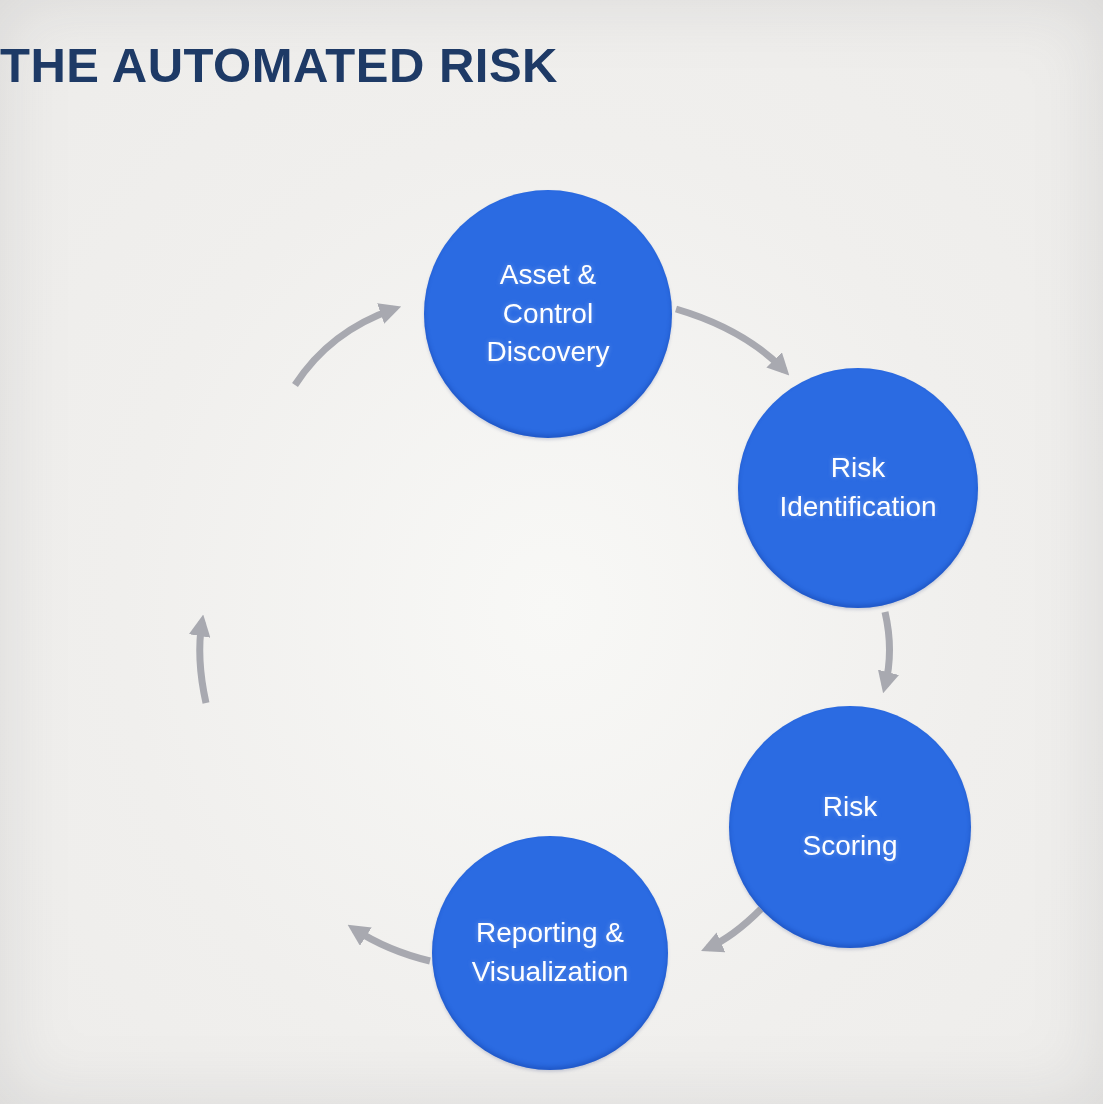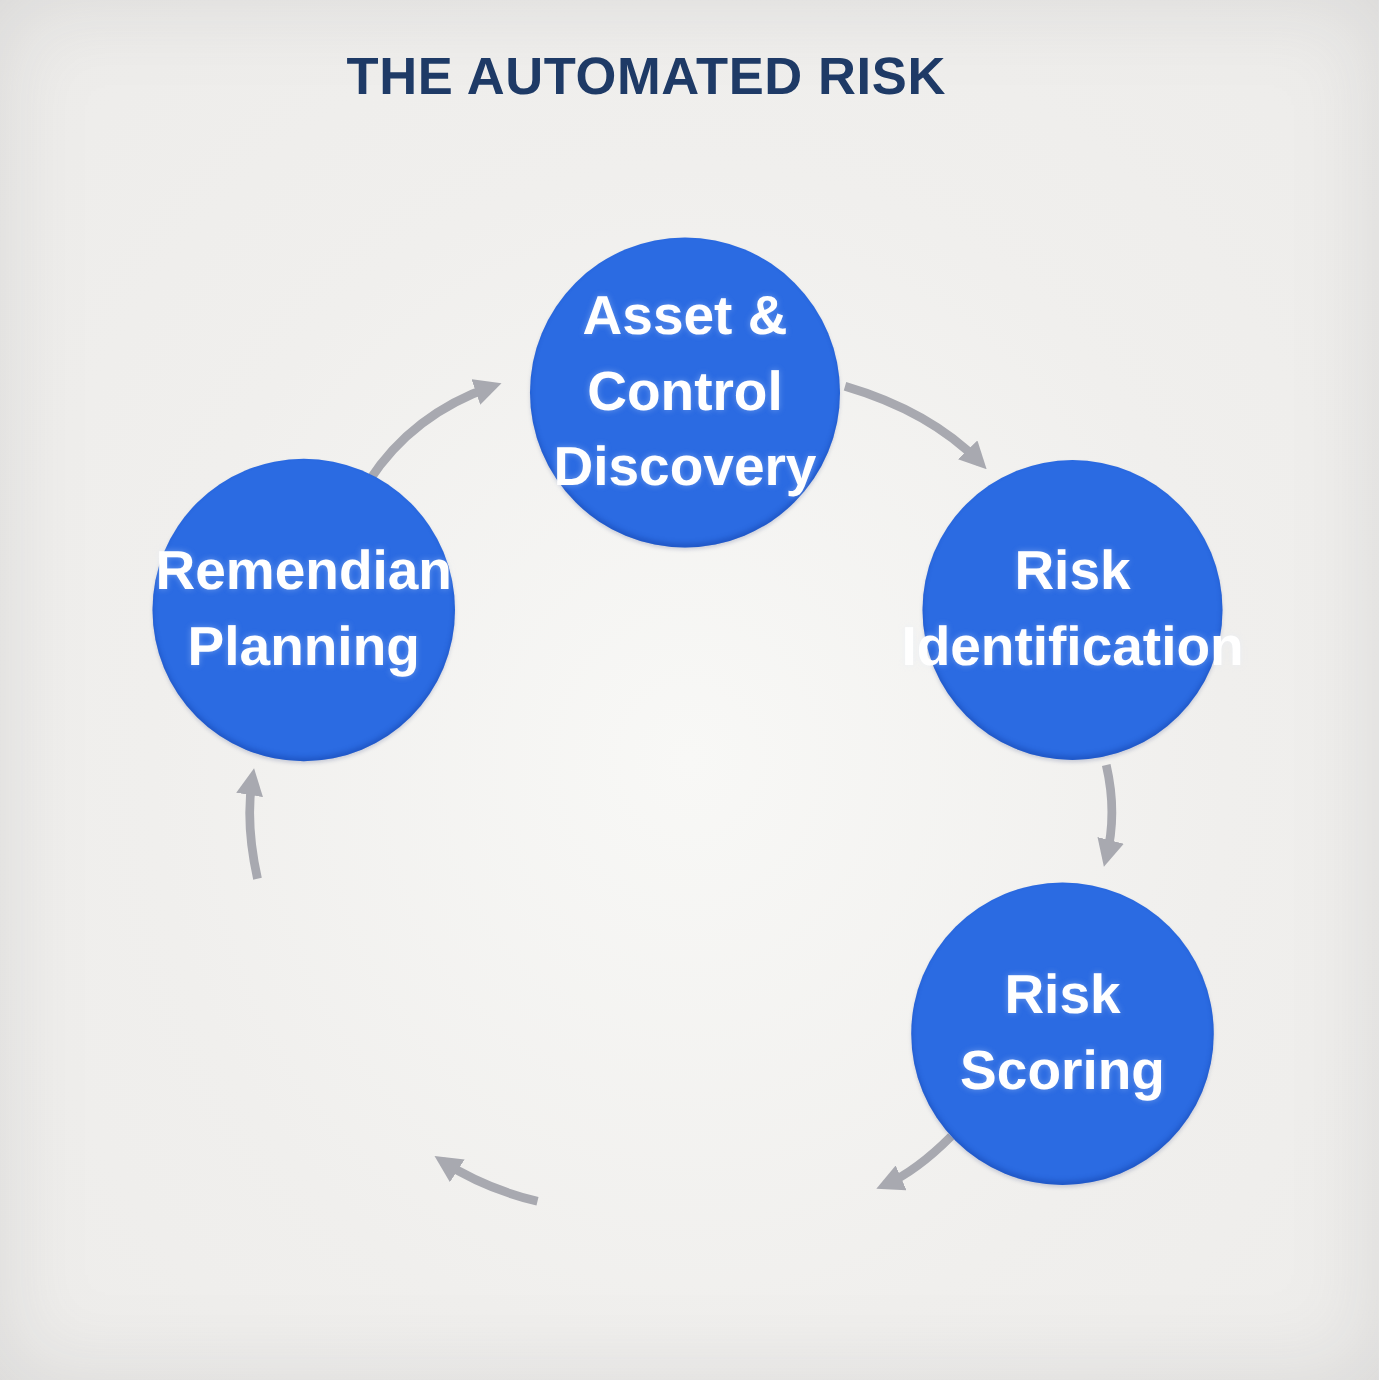--- a/index.html
+++ b/index.html
@@ -14,24 +14,23 @@
     height: 1104px;
     overflow: hidden;
     background: radial-gradient(ellipse at 50% 55%, var(--background-center, #f8f8f6) 0%, var(--background, #f0efed) 55%, #edecea 100%);
     box-shadow: inset 0 0 70px rgba(120,120,126,0.18);
   }
   .title {
     position: absolute;
     top: 36px;
     left: 0;
     width: 1034px;
-    text-align: center;
     color: var(--title-text, #1e3a66);
     font-weight: bold;
-    font-size: 42px;
+    font-size: 49px;
     line-height: 1.2;
     letter-spacing: 0.5px;
   }
   .title .line { display: block; }
   .arrows {
     position: absolute;
     left: 0;
     top: 0;
     width: 1103px;
     height: 1104px;
@@ -47,22 +46,22 @@
     border-radius: 50%;
     background: var(--circle-fill, #2b6be2);
     display: flex;
     align-items: center;
     justify-content: center;
     text-align: center;
     box-shadow: 0 2px 3px rgba(90,105,150,0.25), inset 0 -3px 4px rgba(15,58,158,0.40);
   }
   .circle .label {
     color: var(--label-text, #ffffff);
-    font-size: 44px;
-    font-weight: bold;
+    font-size: 28px;
+    font-weight: normal;
     line-height: 1.38;
     white-space: pre-line;
     text-shadow: 0 0 5px rgba(225,237,255,0.35);
   }
   
   .c-asset        { left: 424px; top: 190px; width: 248px; height: 248px; }
   .c-riskid       { left: 738px; top: 368px; width: 240px; height: 240px; }
   .c-scoring      { left: 729px; top: 706px; width: 242px; height: 242px; }
   .c-reporting    { left: 432px; top: 836px; width: 236px; height: 234px; }
   .c-monitoring   { left: 131px; top: 708px; width: 240px; height: 240px; }
@@ -100,20 +99,20 @@
   <div class="circle c-riskid">
     <div class="label">Risk
 Identification</div>
   </div>
 
   <div class="circle c-scoring">
     <div class="label">Risk
 Scoring</div>
   </div>
 
+  <div class="circle c-reporting">
+    <div class="label">Reporting &amp;
+Visualization</div>
+  </div>
 
 
-  <div class="circle c-remendian">
-    <div class="label">Remendian
-Planning</div>
-  </div>
 
 </div>
 
 </body></html>

